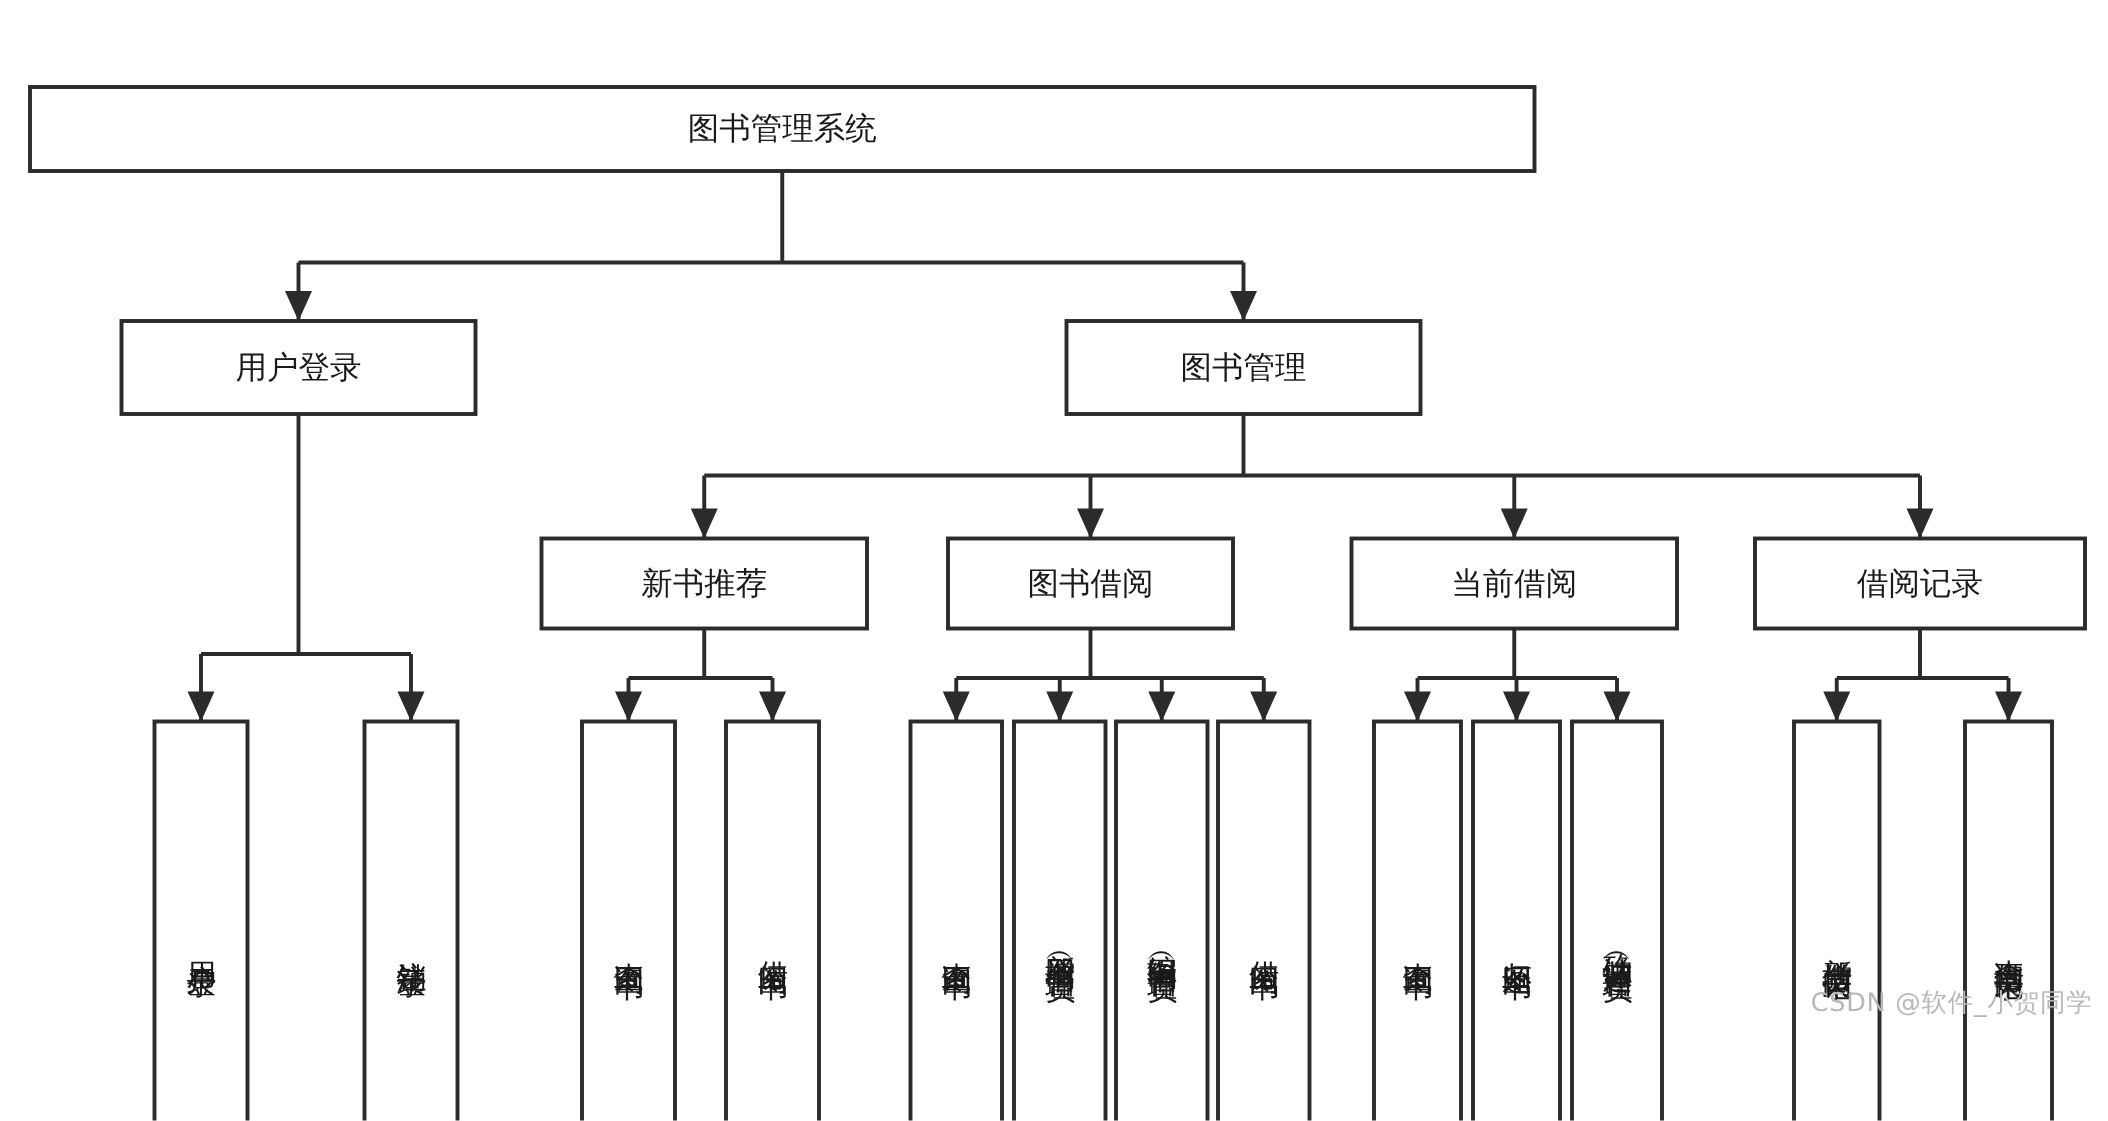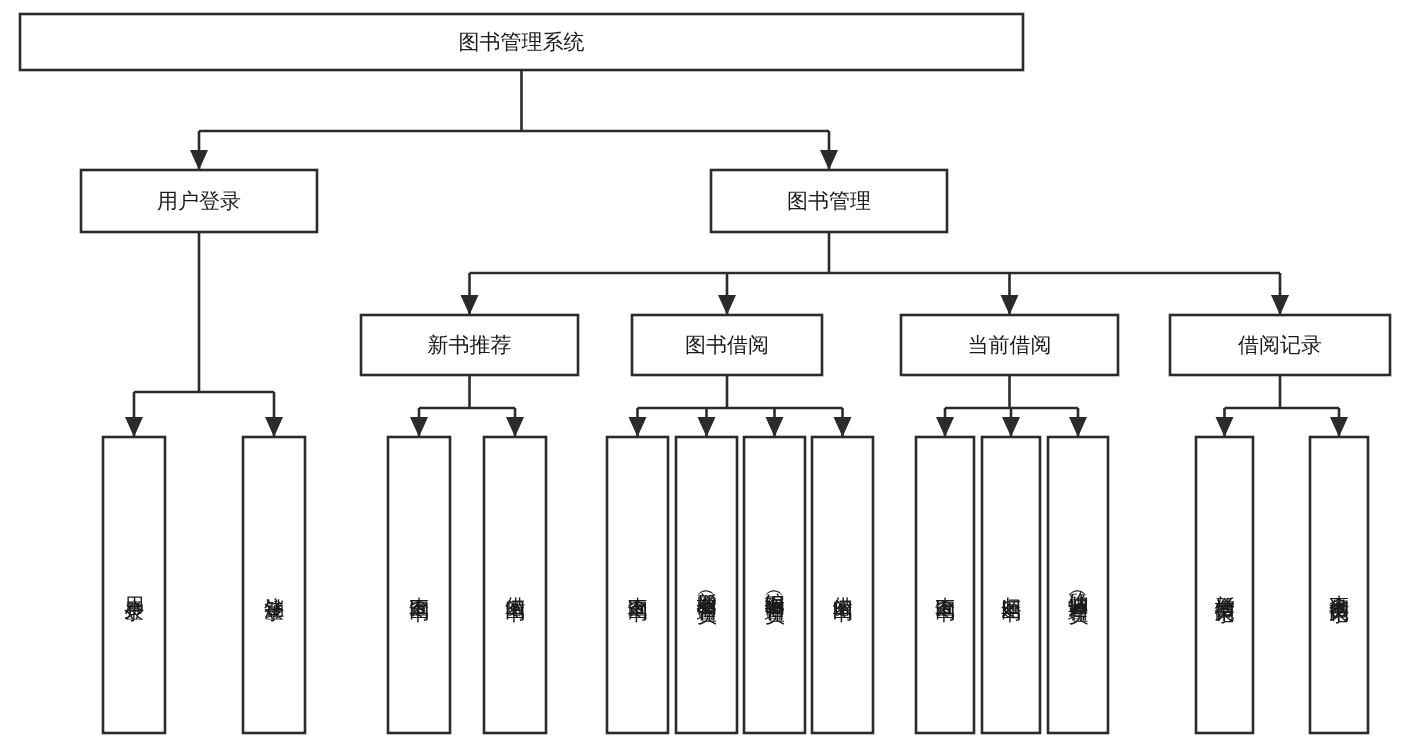--- a/index.html
+++ b/index.html
@@ -11,20 +11,21 @@
     width: 1405px;
     height: 747px;
     overflow: hidden;
     font-family: "DejaVu Sans", "Liberation Sans", sans-serif;
   }
   #diagram-root {
     position: relative;
     width: 1405px;
     height: 640px;
     background: #ffffff;
+    margin-top: 44px;
   }
   svg.diagram-svg {
     position: absolute;
     left: 0;
     top: 0;
     width: 1405px;
     height: 747px;
     display: block;
   }
   .node-box {
@@ -205,13 +206,14 @@
         <span class="node-label-v">确认归还（管理员）</span>
       </div>
       <div class="node-label-v-wrap" style="left: 1196px; top: 437px; width: 57px; height: 296px;">
         <span class="node-label-v">新增借阅记录</span>
       </div>
       <div class="node-label-v-wrap" style="left: 1310px; top: 437px; width: 58px; height: 296px;">
         <span class="node-label-v">查询借阅记录</span>
       </div>
     </div>
 
+  <div class="watermark">CSDN @软件_小贺同学</div>
 </div>
 
 </body></html>

